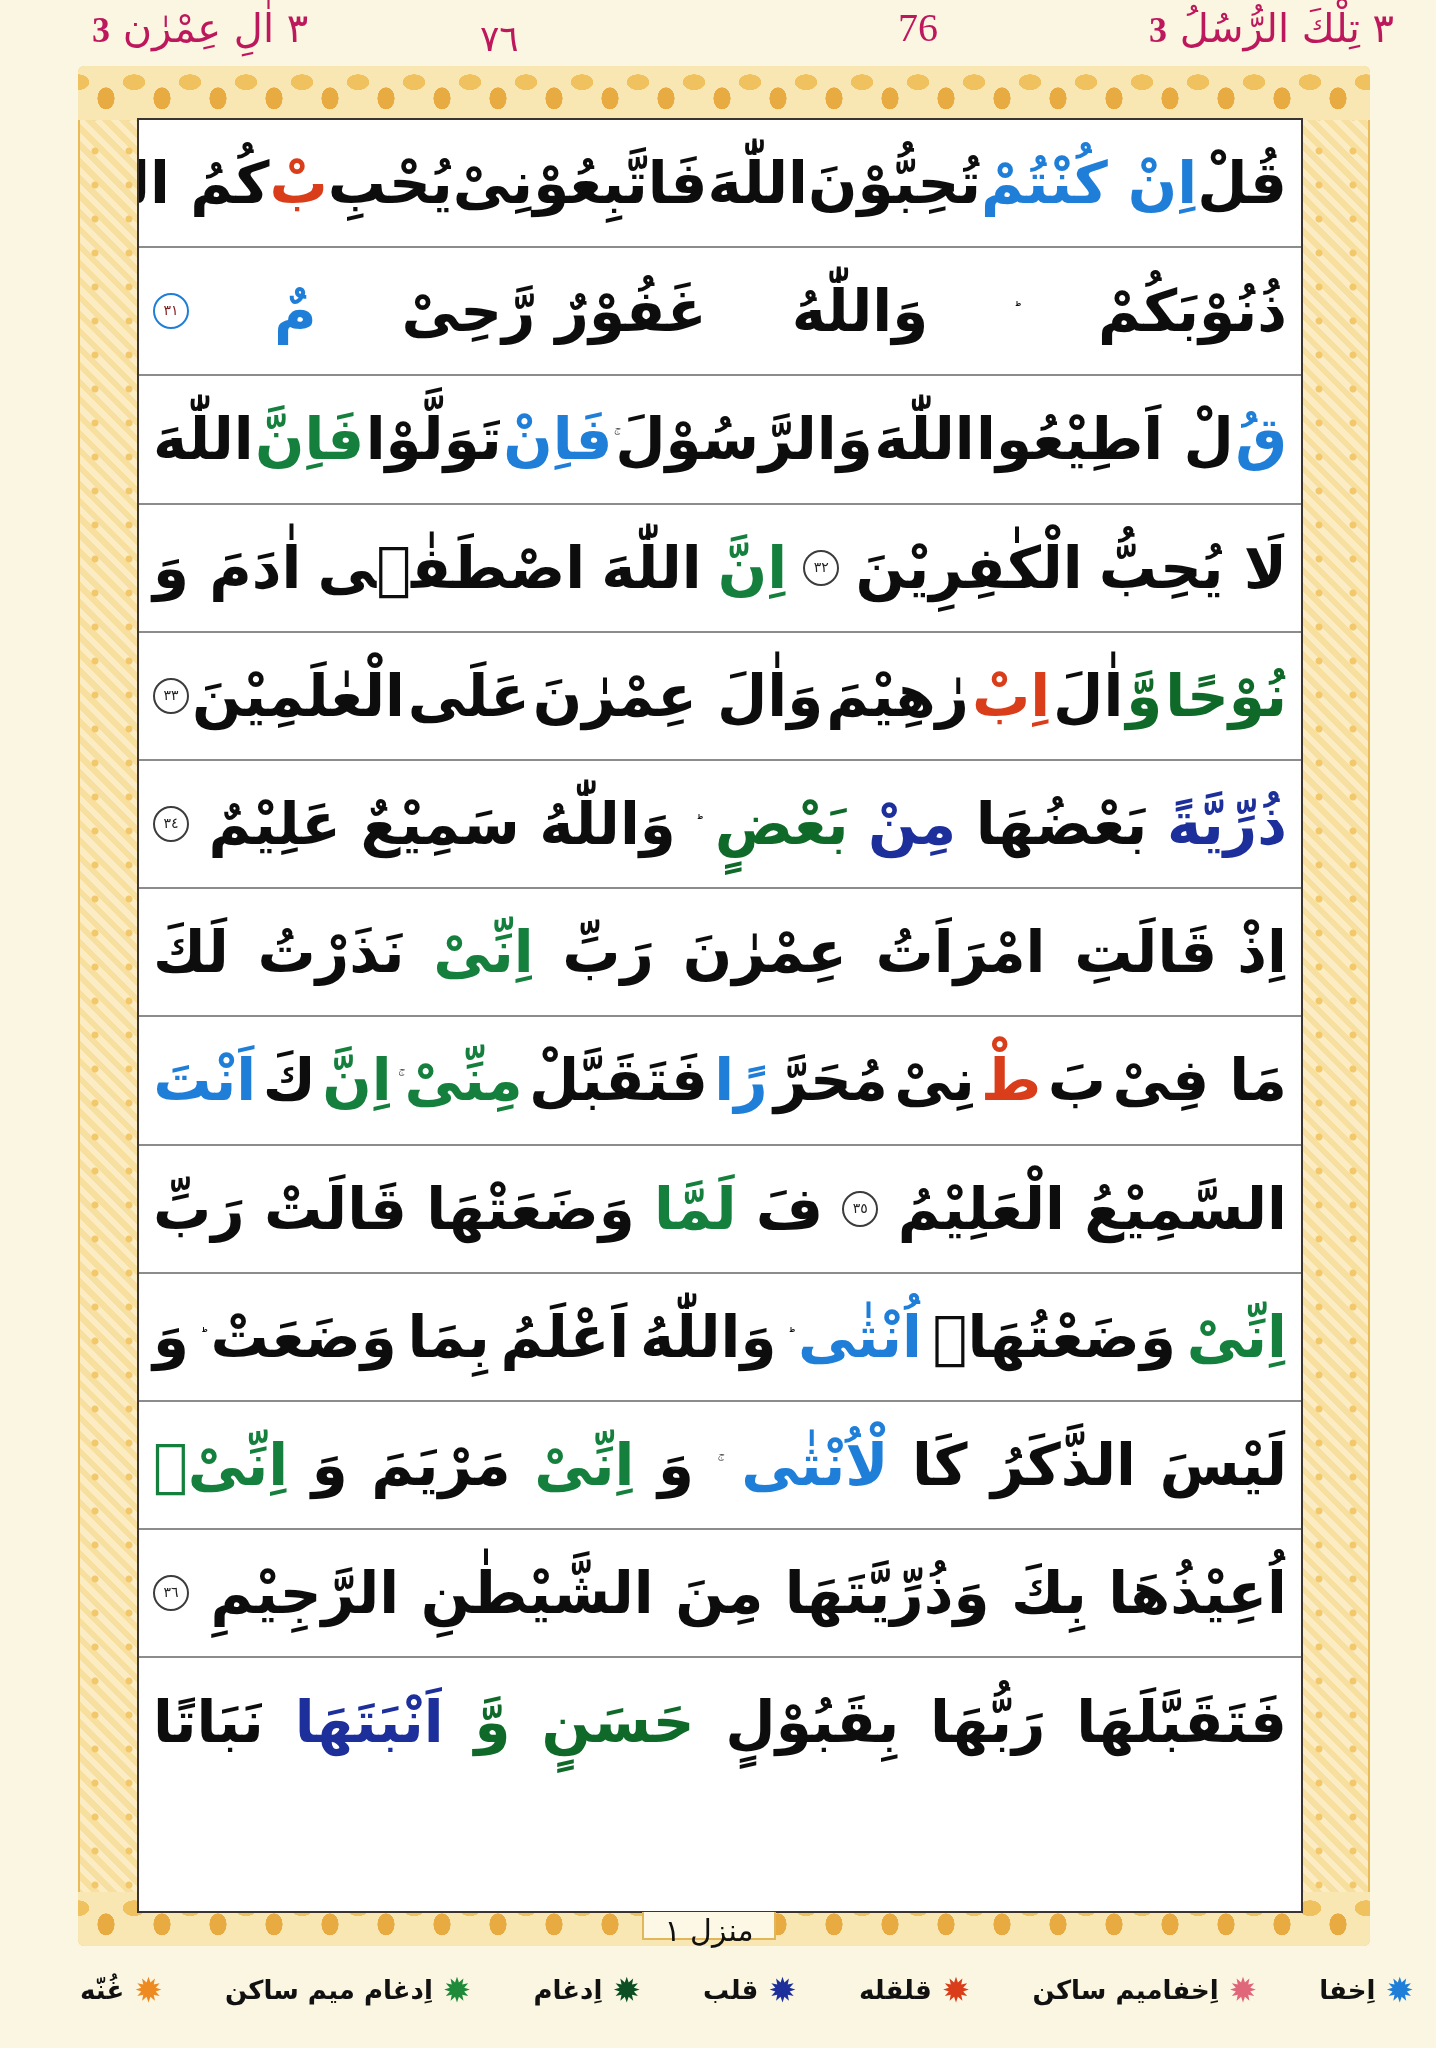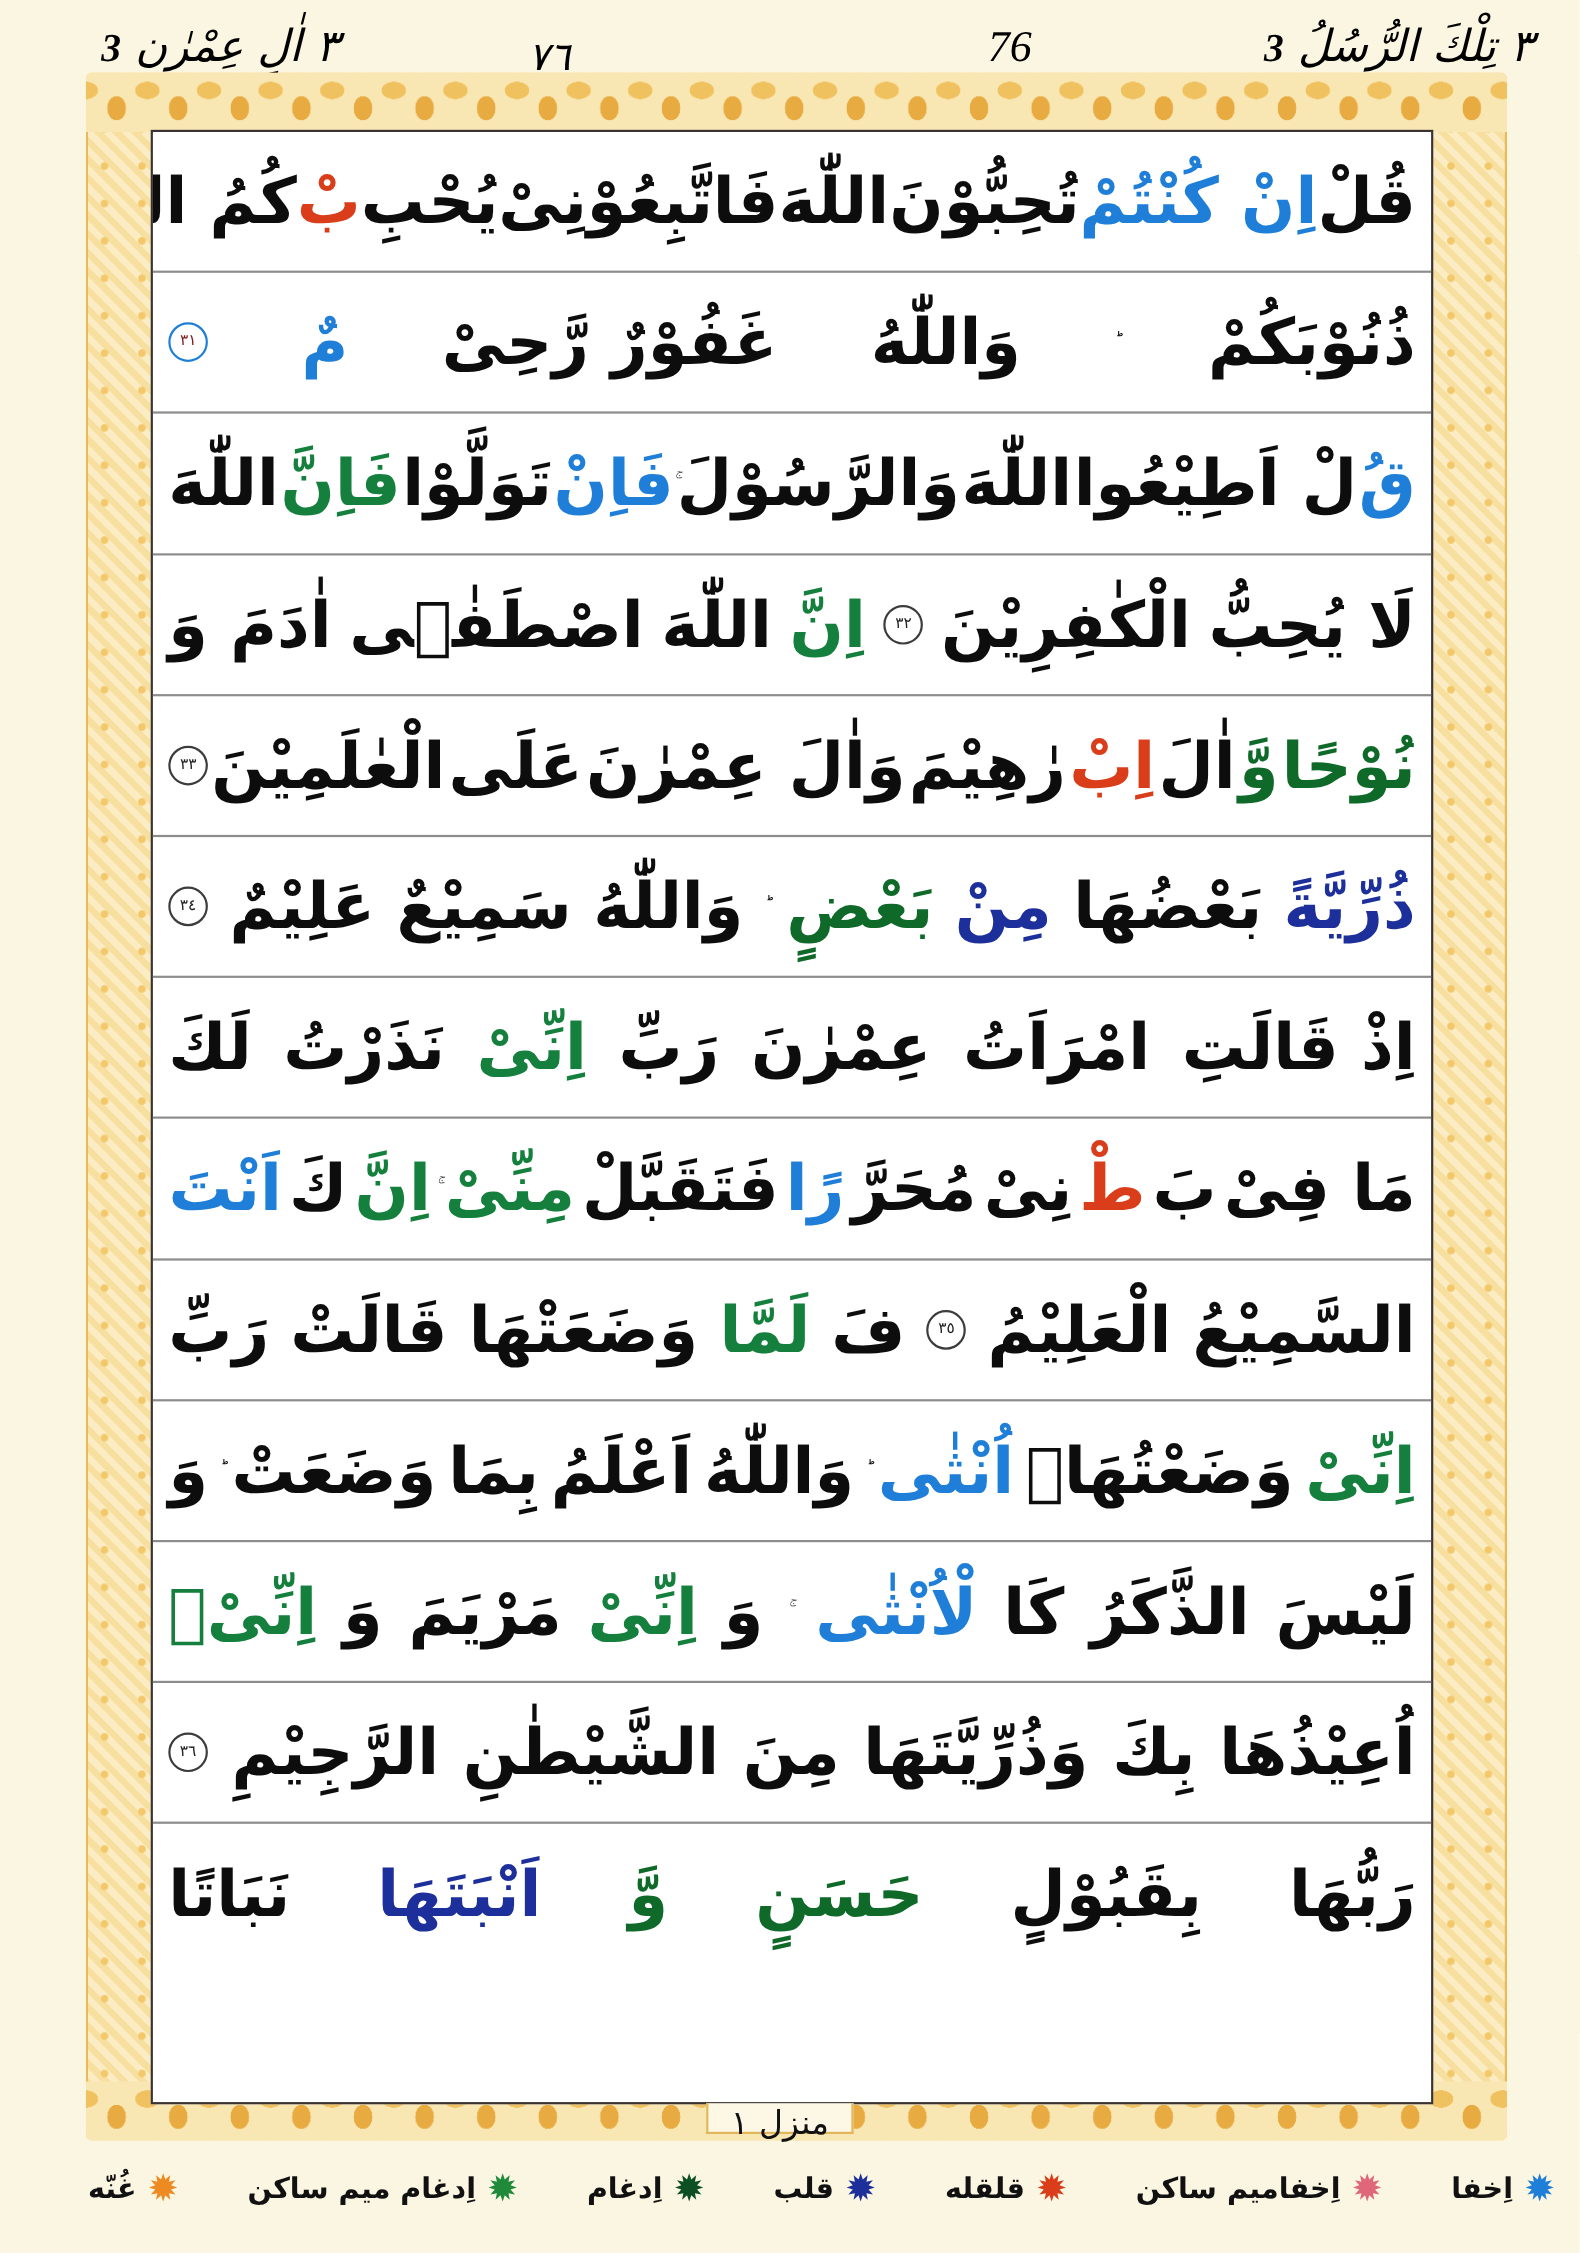--- a/index.html
+++ b/index.html
@@ -3,21 +3,21 @@
 <meta charset="utf-8">
 <style>
   html, body { margin:0; padding:0; }
   body {
     width:1436px; height:2048px; overflow:hidden;
     background:#fbf6e1;
     font-family:"DejaVu Sans", sans-serif;
     position:relative;
   }
   .header { position:absolute; top:0; left:0; width:1436px; height:80px; }
-  .hdr { position:absolute; top:18px; font-size:40px; color:#000000; line-height:48px; white-space:nowrap;font-style:italic; }
+  .hdr { position:absolute; top:4px; font-size:40px; color:#be185d; line-height:48px; white-space:nowrap; }
   .hdr-left { left:92px; font-family:"DejaVu Sans", sans-serif; }
   .hdr-left .n { font-family:"Liberation Serif", serif; font-weight:bold; font-size:36px; }
   .hdr-urdu-num { left:480px; font-family:"DejaVu Sans", sans-serif; font-size:36px;margin-top:11px; }
   .hdr-num { left:898px; font-family:"Liberation Serif", serif; font-size:40px; }
   .hdr-right { right:42px; }
   .hdr-right .n { font-family:"Liberation Serif", serif; font-weight:bold; font-size:36px; }
 
   
   .frame {
     position:absolute; left:78px; top:66px; width:1292px; height:1880px;
@@ -224,20 +224,21 @@
     <div class="line">
       <span class="w ">اُعِیْذُهَا</span>
       <span class="w ">بِكَ</span>
       <span class="w ">وَذُرِّیَّتَهَا</span>
       <span class="w ">مِنَ</span>
       <span class="w ">الشَّیْطٰنِ</span>
       <span class="w ">الرَّجِیْمِ</span>
       <span class="ayah">٣٦</span>
     </div>
     <div class="line">
+      <span class="w ">فَتَقَبَّلَهَا</span>
       <span class="w ">رَبُّهَا</span>
       <span class="w ">بِقَبُوْلٍ</span>
       <span class="w c-idgham">حَسَنٍ</span>
       <span class="w c-idgham">وَّ</span>
       <span class="w c-iqlab">اَنْبَتَهَا</span>
       <span class="w ">نَبَاتًا</span>
     </div>
   </div>
 
 <div class="manzil">منزل ١</div>

